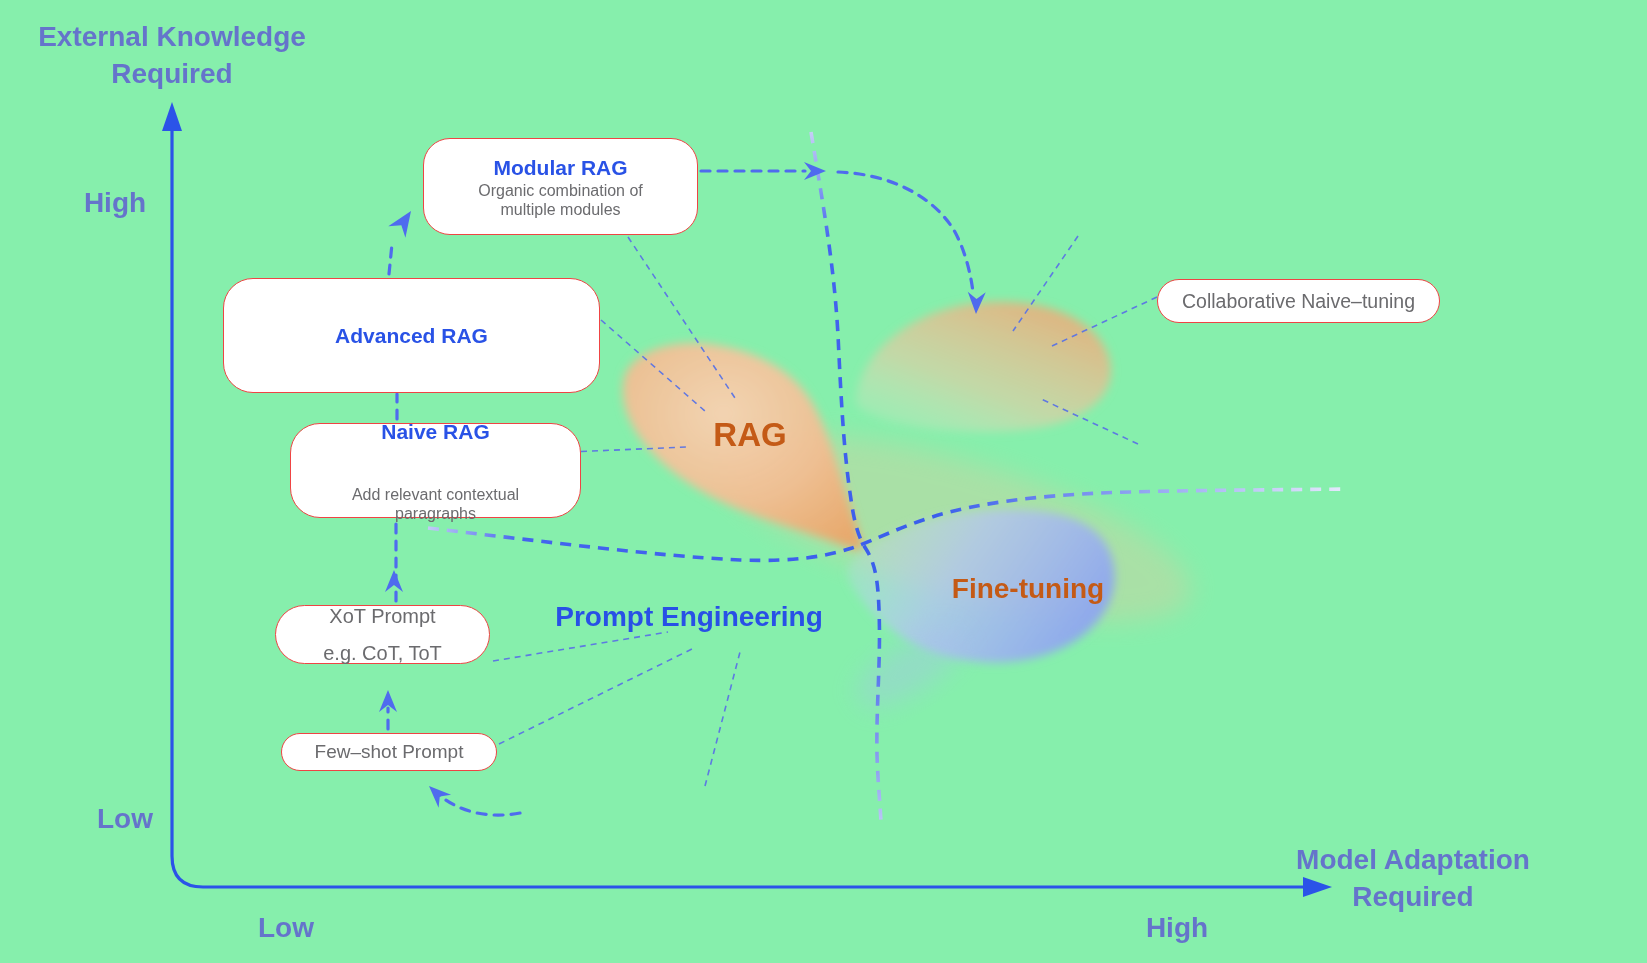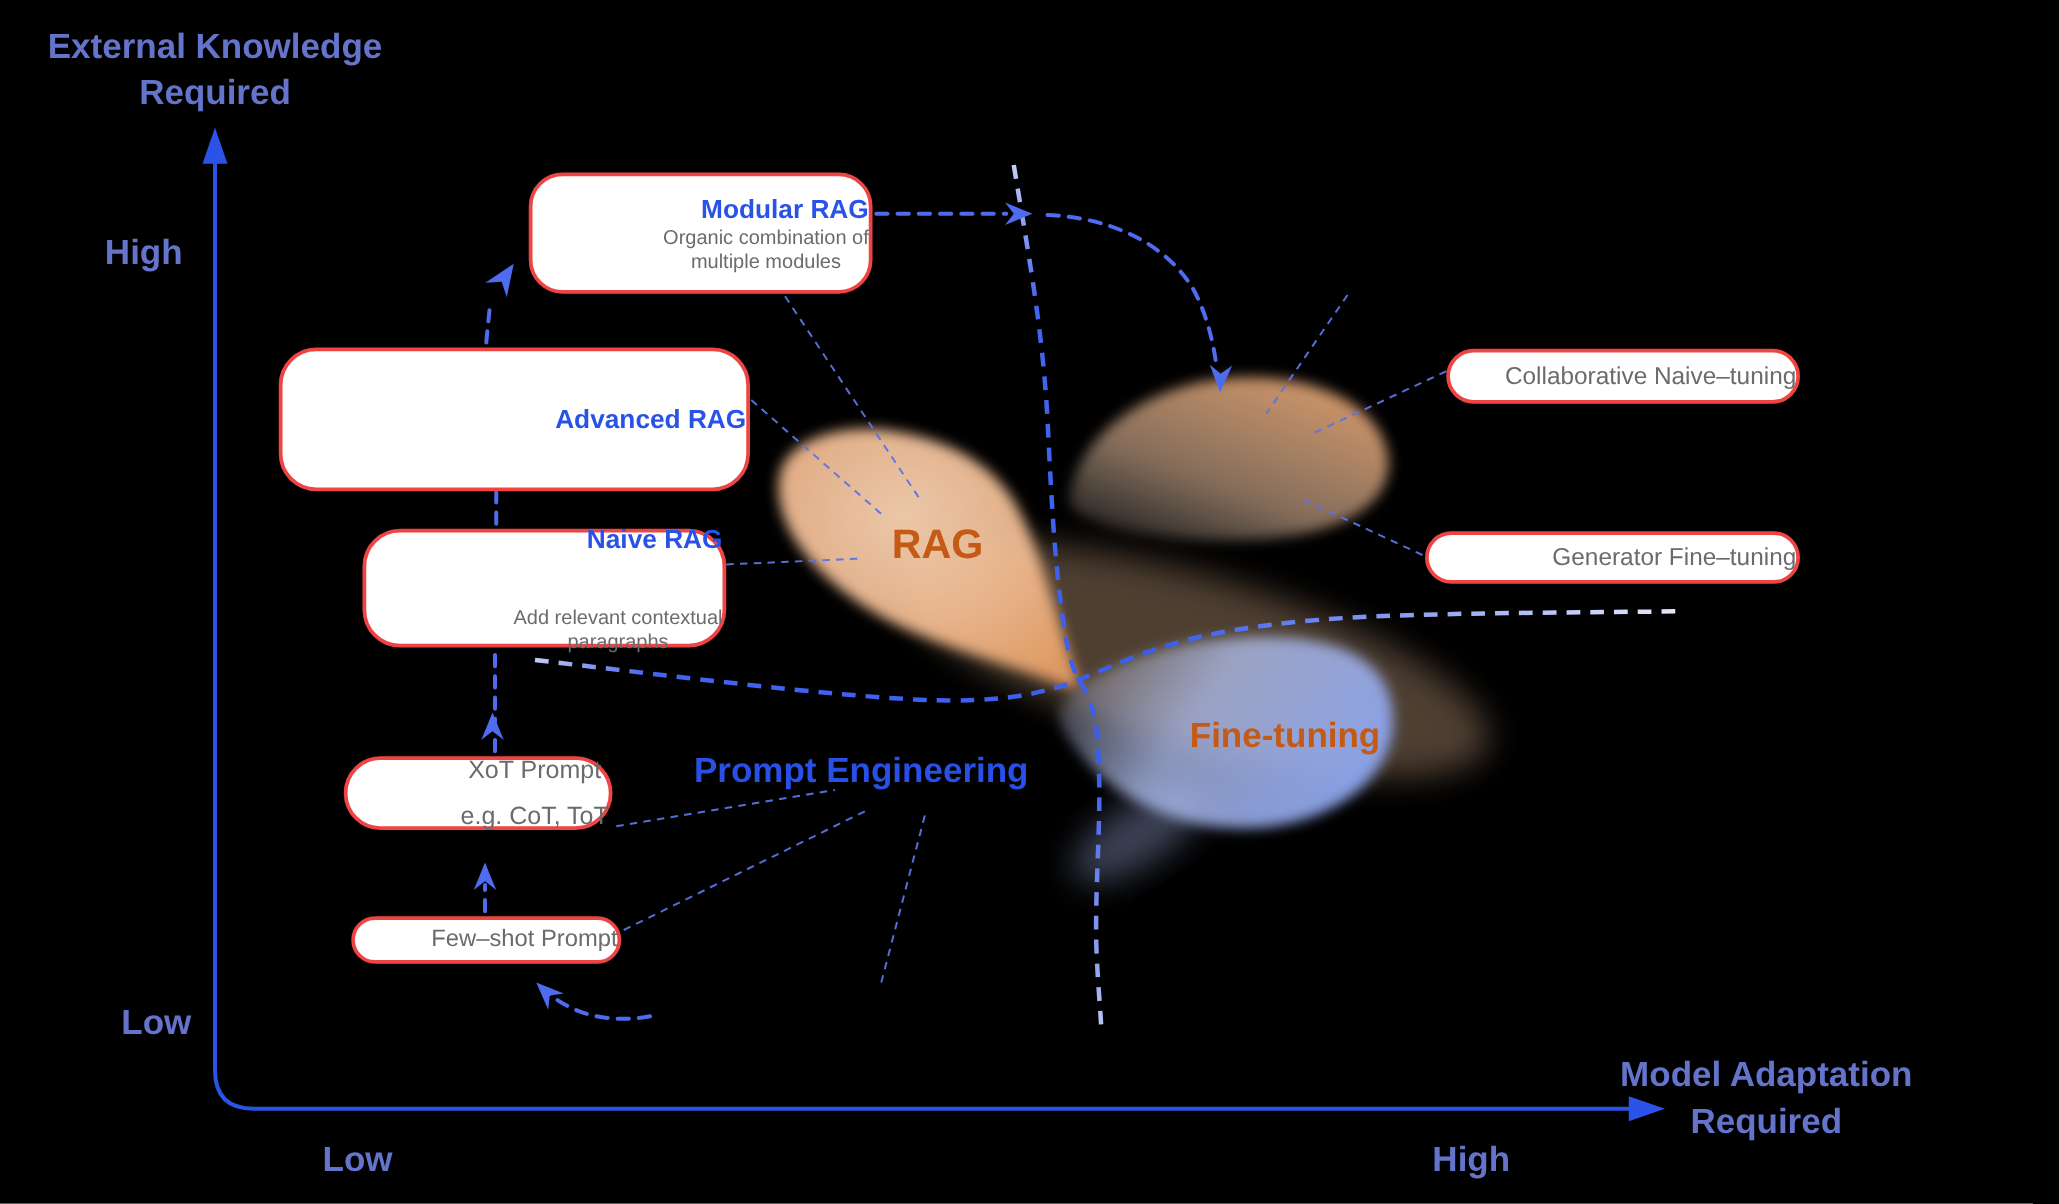--- a/index.html
+++ b/index.html
@@ -1,29 +1,29 @@
 <!DOCTYPE html>
 <html><head>
 <meta charset="utf-8">
 <style>
   html,body { margin:0; padding:0; background:#e8e8ec; }
   .stage {
     position:relative; width:1647px; height:963px; overflow:hidden;
-    background:#000000;
+    background:#86efac;
     font-family:"Liberation Sans", sans-serif;
   }
   svg.layer { position:absolute; left:0; top:0; }
 
   .pre { white-space:pre-line; }
 
   
   .box {
     position:absolute; box-sizing:border-box;
-    background:#ffffff; border:3px solid #ef4444;
-    display:flex; flex-direction:column; align-items:flex-end; justify-content:center;
+    background:#ffffff; border:1px solid #ef4444;
+    display:flex; flex-direction:column; align-items:center; justify-content:center;
     text-align:center;
   }
   .box .title { color:#2952e6; font-weight:bold; font-size:21px; line-height:1.3; }
   .box .sub   { color:#6b6b6e; font-size:16px; line-height:1.17; margin-top:1px; }
   .box .plain { color:#6b6b6e; font-size:20px; line-height:1.25; }
 
   #box-modular      { left:423px;  top:138px; width:275px; height:97px; border-radius:27px; }
   #box-advanced     { left:223px;  top:278px; width:377px; height:115px; border-radius:30px;gap:45px; }
   #box-naive        { left:290px;  top:423px; width:291px; height:95px; border-radius:30px;gap:40px; }
   #box-xot          { left:275px;  top:605px; width:215px; height:59px; border-radius:33px; }
@@ -202,17 +202,14 @@
   <div class="box" id="box-few">
     <div class="plain">Few–shot Prompt</div>
   </div>
 
 
 
   <div class="box" id="box-collab">
     <div class="plain">Collaborative Naive–tuning</div>
   </div>
 
-  <div class="box" id="box-generator">
-    <div class="plain">Generator Fine–tuning</div>
-  </div>
 
 </div>
 
 </body></html>

